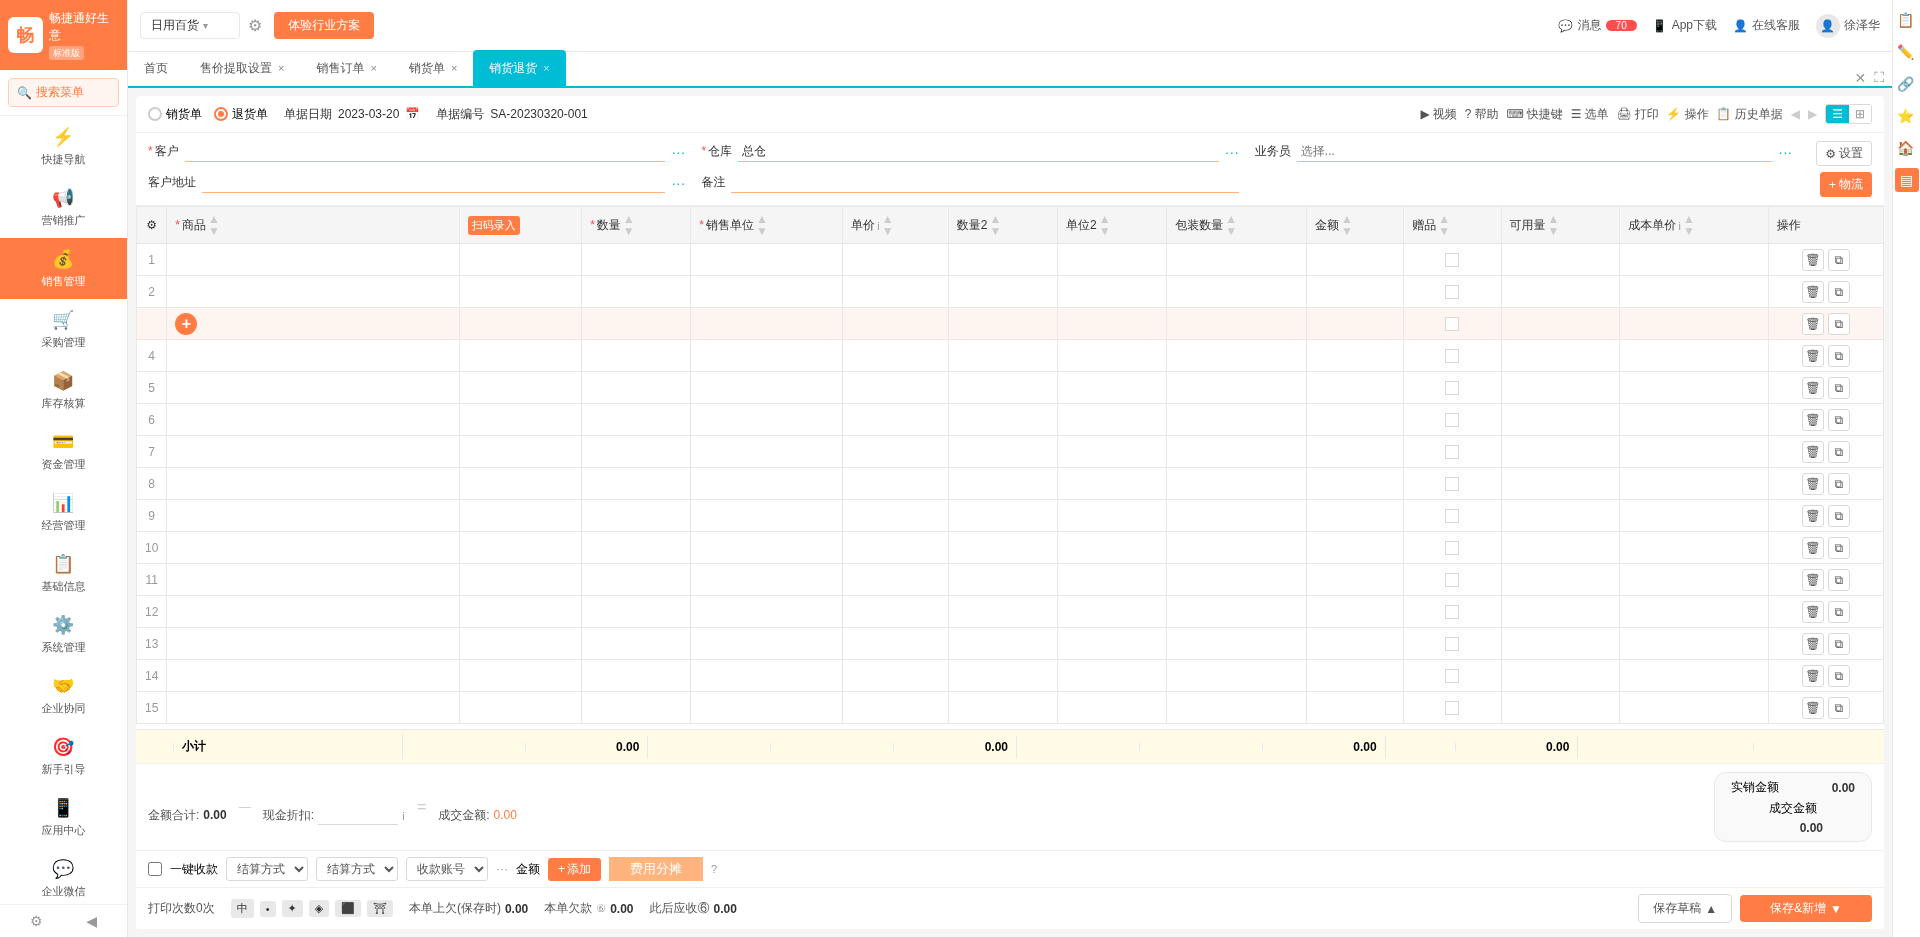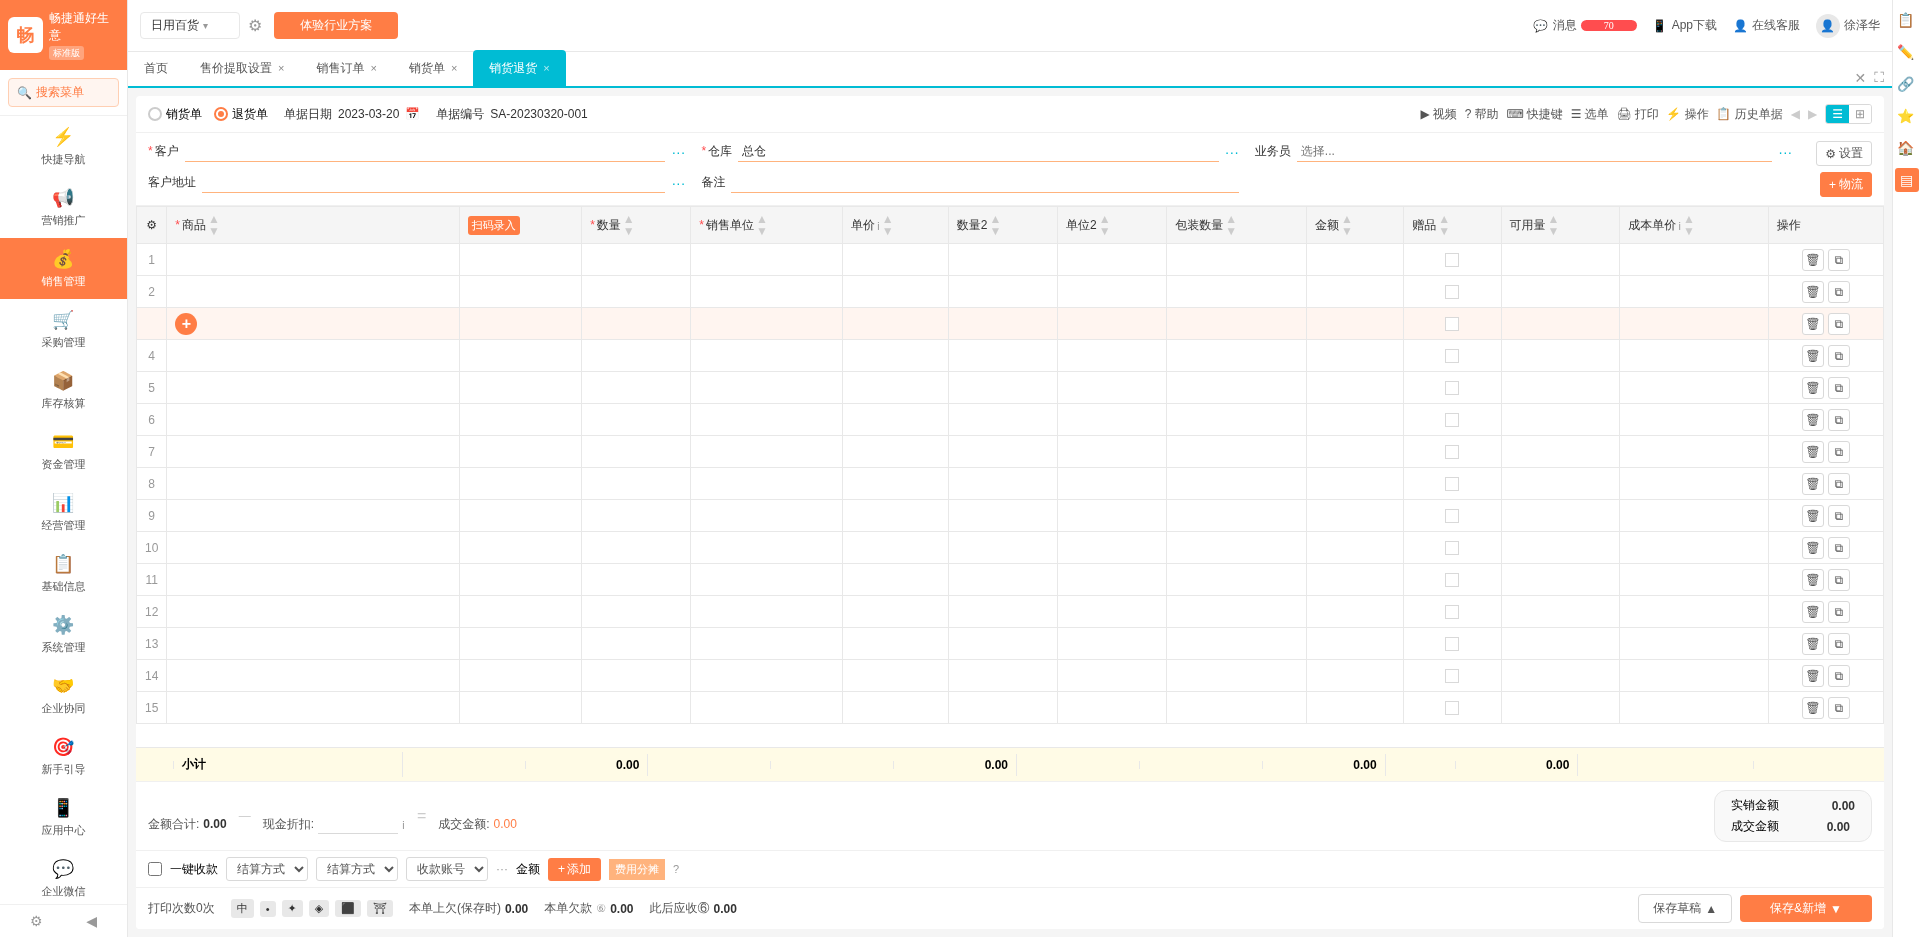--- a/index.html
+++ b/index.html
@@ -22,24 +22,24 @@
     .sidebar-bottom-btn { color: #999; cursor: pointer; font-size: 14px; }
 
     
     .main { flex: 1; display: flex; flex-direction: column; height: 100%; overflow: hidden; }
 
     
     .topbar { height: 52px; background: #fff; border-bottom: 1px solid #e8e8e8; display: flex; align-items: center; padding: 0 12px; gap: 8px; }
     .topbar-nav-select { display: flex; align-items: center; gap: 4px; padding: 4px 10px; border: 1px solid #e8e8e8; border-radius: 4px; color: #333; cursor: pointer; min-width: 100px; }
     .topbar-nav-select .arrow { color: #999; font-size: 10px; }
     .topbar-gear { color: #999; cursor: pointer; font-size: 16px; margin-right: 4px; }
-    .topbar-experience-btn { background: #ff7d45; color: #fff; border: none; border-radius: 4px; padding: 5px 26px; cursor: pointer; font-size: 12px; }
+    .topbar-experience-btn { background: #ff7d45; color: #fff; border: none; border-radius: 4px; padding: 5px 14px; cursor: pointer; font-size: 12px; }
     .topbar-right { margin-left: auto; display: flex; align-items: center; gap: 16px; }
     .topbar-right-item { display: flex; align-items: center; gap: 4px; color: #555; cursor: pointer; }
-    .topbar-badge { background: #ff4d4f; color: #fff; border-radius: 10px; padding: 0 23px; font-size: 10px; min-width: 16px; text-align: center; font-family: Liberation Serif, serif; }
+    .topbar-badge { background: #ff4d4f; color: #fff; border-radius: 10px; padding: 0 10px; font-size: 10px; min-width: 16px; text-align: center; }
     .topbar-avatar { width: 24px; height: 24px; background: #e8e8e8; border-radius: 50%; display: flex; align-items: center; justify-content: center; color: #999; }
 
     
     .tabs { height: 36px; background: #fff; border-bottom: 2px solid #00bcd4; display: flex; align-items: flex-end; padding: 0 0 0 0; }
     .tab { padding: 8px 16px; cursor: pointer; color: #555; border-radius: 4px 4px 0 0; display: flex; align-items: center; gap: 6px; font-size: 13px; height: 36px; }
     .tab.active { background: #00bcd4; color: #fff; }
     .tab-close { font-size: 11px; opacity: 0.7; }
     .tabs-right { margin-left: auto; display: flex; align-items: center; padding-right: 8px; gap: 8px; }
     .tabs-right-icon { color: #999; cursor: pointer; font-size: 14px; }
 
@@ -94,21 +94,21 @@
     .bottom-total-value { color: #333; font-weight: bold; }
     .bottom-total-sep { color: #ccc; }
     .bottom-total-eq { color: #ccc; font-size: 16px; }
     .amount-tag { color: #ff7d45; }
 
     
     .payment-row { padding: 6px 12px; border-top: 1px solid #f0f0f0; display: flex; align-items: center; gap: 8px; background: #fff; }
     .payment-checkbox { width: 14px; height: 14px; border: 1px solid #d9d9d9; }
     .payment-select { border: 1px solid #d9d9d9; border-radius: 3px; padding: 3px 6px; color: #555; cursor: pointer; background: #fff; }
     .add-btn-small { background: #ff7d45; color: #fff; border: none; border-radius: 3px; padding: 3px 10px; cursor: pointer; font-size: 12px; display: flex; align-items: center; gap: 2px; }
-    .fee-split-btn { background: #ffb37d; color: #fff; border: none; border-radius: 0; padding: 3px 6px; cursor: pointer; font-size: 11px; }
+    .fee-split-btn { background: #ffb37d; color: #fff; border: none; border-radius: 0; padding: 3px 21px; cursor: pointer; font-size: 13px; }
 
     
     .status-bar { padding: 6px 12px; border-top: 1px solid #f0f0f0; display: flex; align-items: center; gap: 16px; background: #fff; }
     .status-item { display: flex; align-items: center; gap: 4px; color: #555; font-size: 12px; }
     .status-value { font-weight: bold; color: #333; }
     .status-right { margin-left: auto; display: flex; align-items: center; gap: 8px; }
     .save-draft-btn { background: #fff; border: 1px solid #d9d9d9; border-radius: 4px; padding: 5px 14px; cursor: pointer; color: #555; display: flex; align-items: center; gap: 4px; }
     .save-new-btn { background: #ff7d45; color: #fff; border: none; border-radius: 4px; padding: 5px 30px; cursor: pointer; display: flex; align-items: center; gap: 4px; }
 
     
@@ -888,21 +888,21 @@
         <span class="bottom-total-eq">=</span>
         <div class="bottom-total">
           <span class="bottom-total-label">成交金额:</span>
           <span class="amount-tag">0.00</span>
         </div>
         <div style="margin-left: auto; background: #f9f9f9; border: 1px solid #e8e8e8; border-radius: 12px; padding: 6px 16px; text-align: right; display: flex; flex-direction: column; gap: 4px; justify-content: flex-end;">
           <div style="display:flex; gap: 16px; align-items: center;">
             <span>实销金额</span>
             <span style="font-weight:bold; color:#333; min-width:60px; text-align:right;">0.00</span>
           </div>
-          <div style="display:flex; gap: 11px; align-items: center;">
+          <div style="display:flex; gap: 4px; align-items: center; flex-direction: column;">
             <span>成交金额</span>
             <span style="font-weight:bold; color:#333; min-width:60px; text-align:right;">0.00</span>
           </div>
         </div>
       </div>
 
       <div class="payment-row">
         <input type="checkbox" class="payment-checkbox" style="">
         <span>一键收款</span>
         <select class="payment-select">

